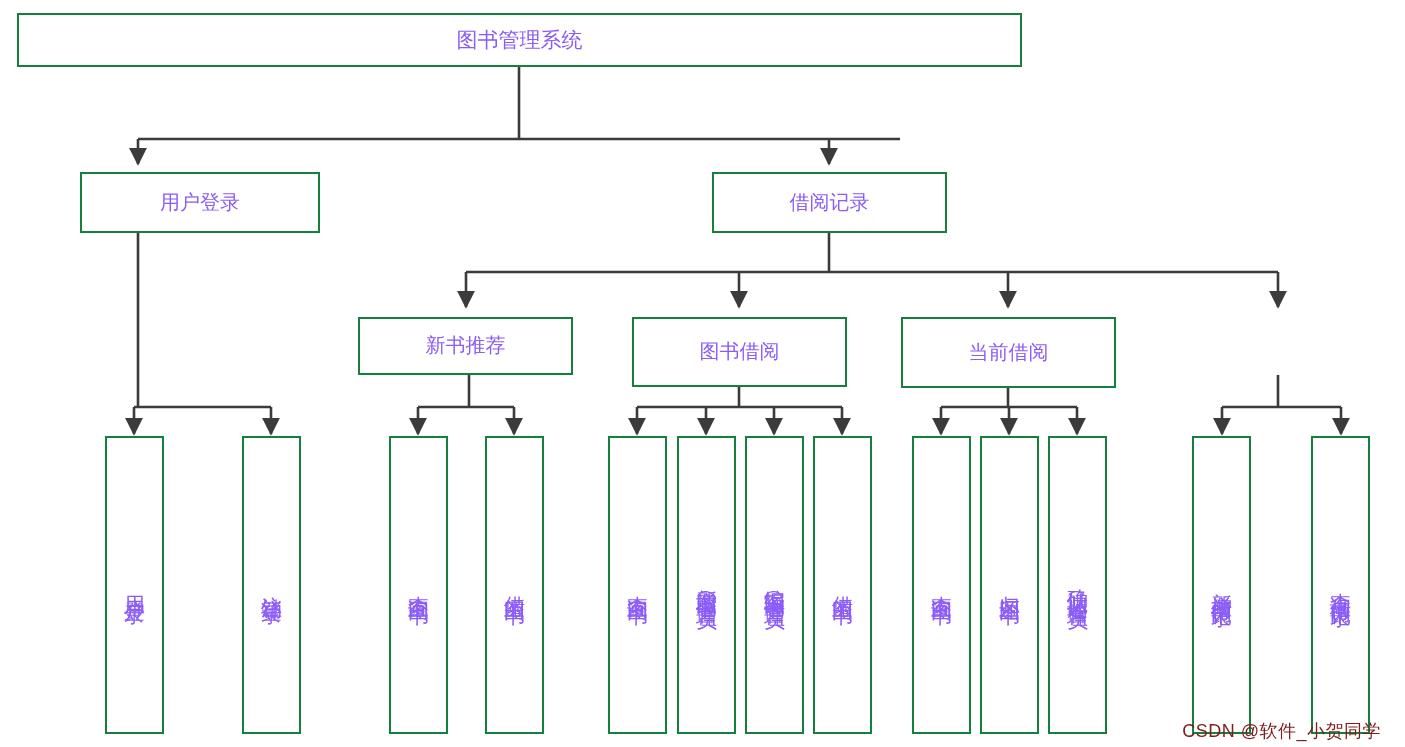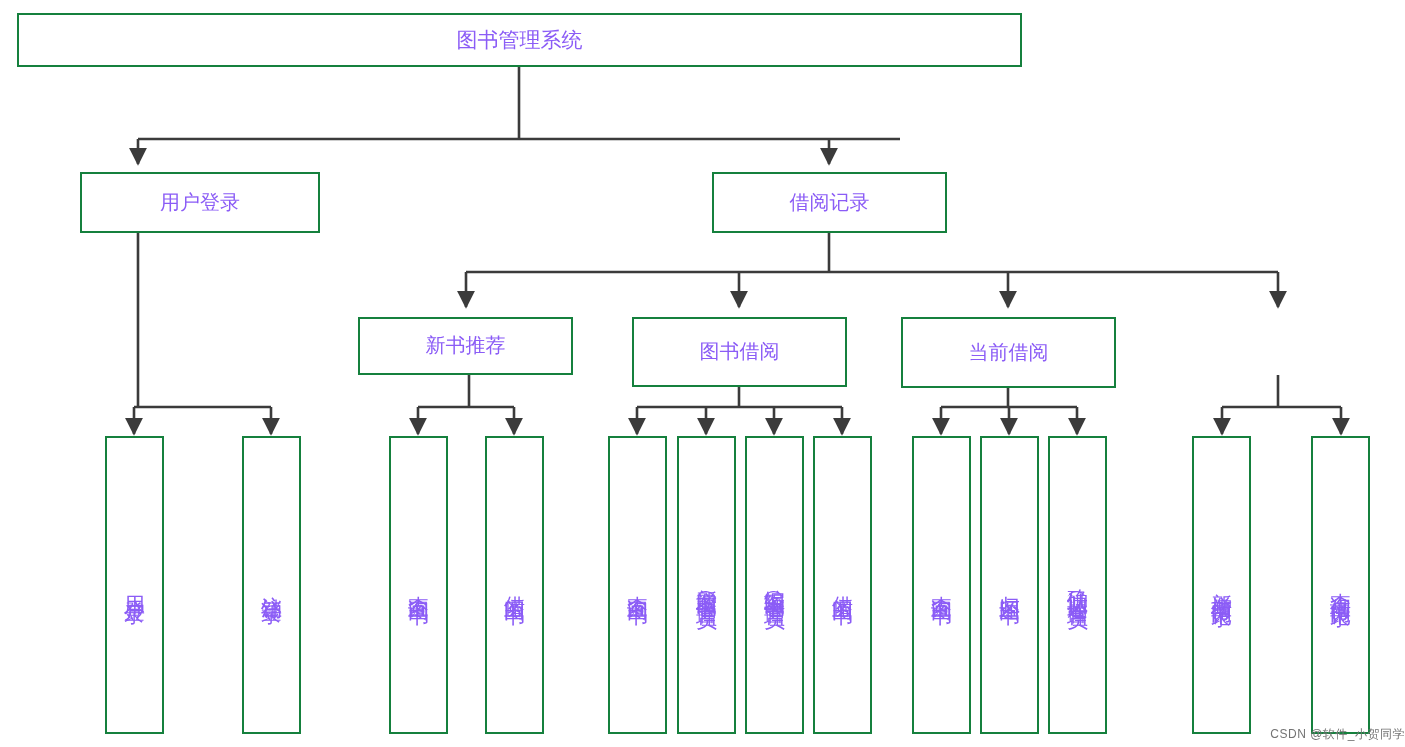--- a/index.html
+++ b/index.html
@@ -56,24 +56,24 @@
     writing-mode: vertical-rl;
     text-orientation: upright;
     font-size: 21px;
     letter-spacing: 3px;
     line-height: 1.05;
     white-space: normal;
     max-height: 100%;
   }
   .watermark {
     position: absolute;
-    right: 0;
+    right: 24px;
     bottom: 4px;
-    font-size: 12px;
-    color: #737373;
+    font-size: 18px;
+    color: #7f1d1d;
     letter-spacing: 0.5px;
     white-space: nowrap;
     font-family: "Liberation Sans", "DejaVu Sans", sans-serif;
   }
 </style>
 </head>
 <body>
 
 <div id="canvas">
 

